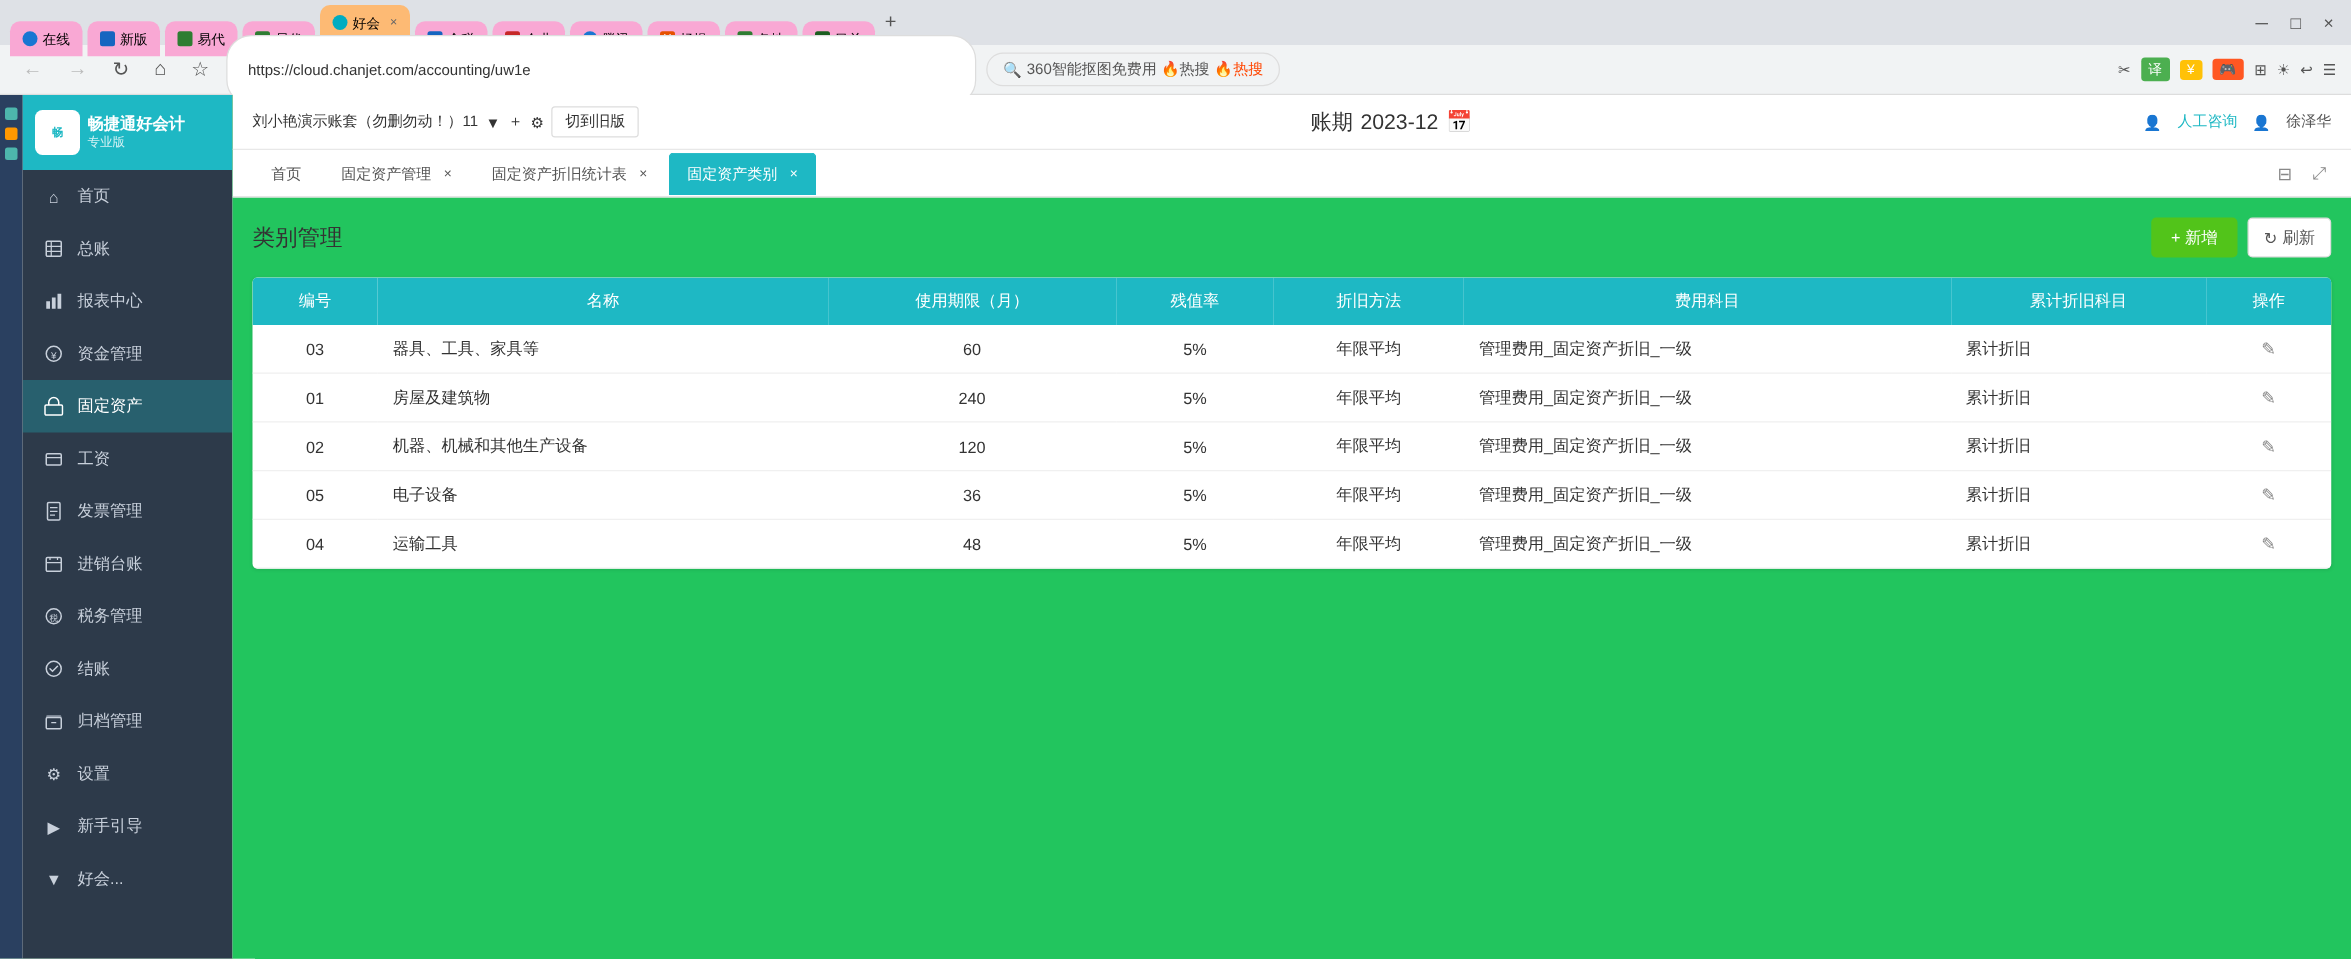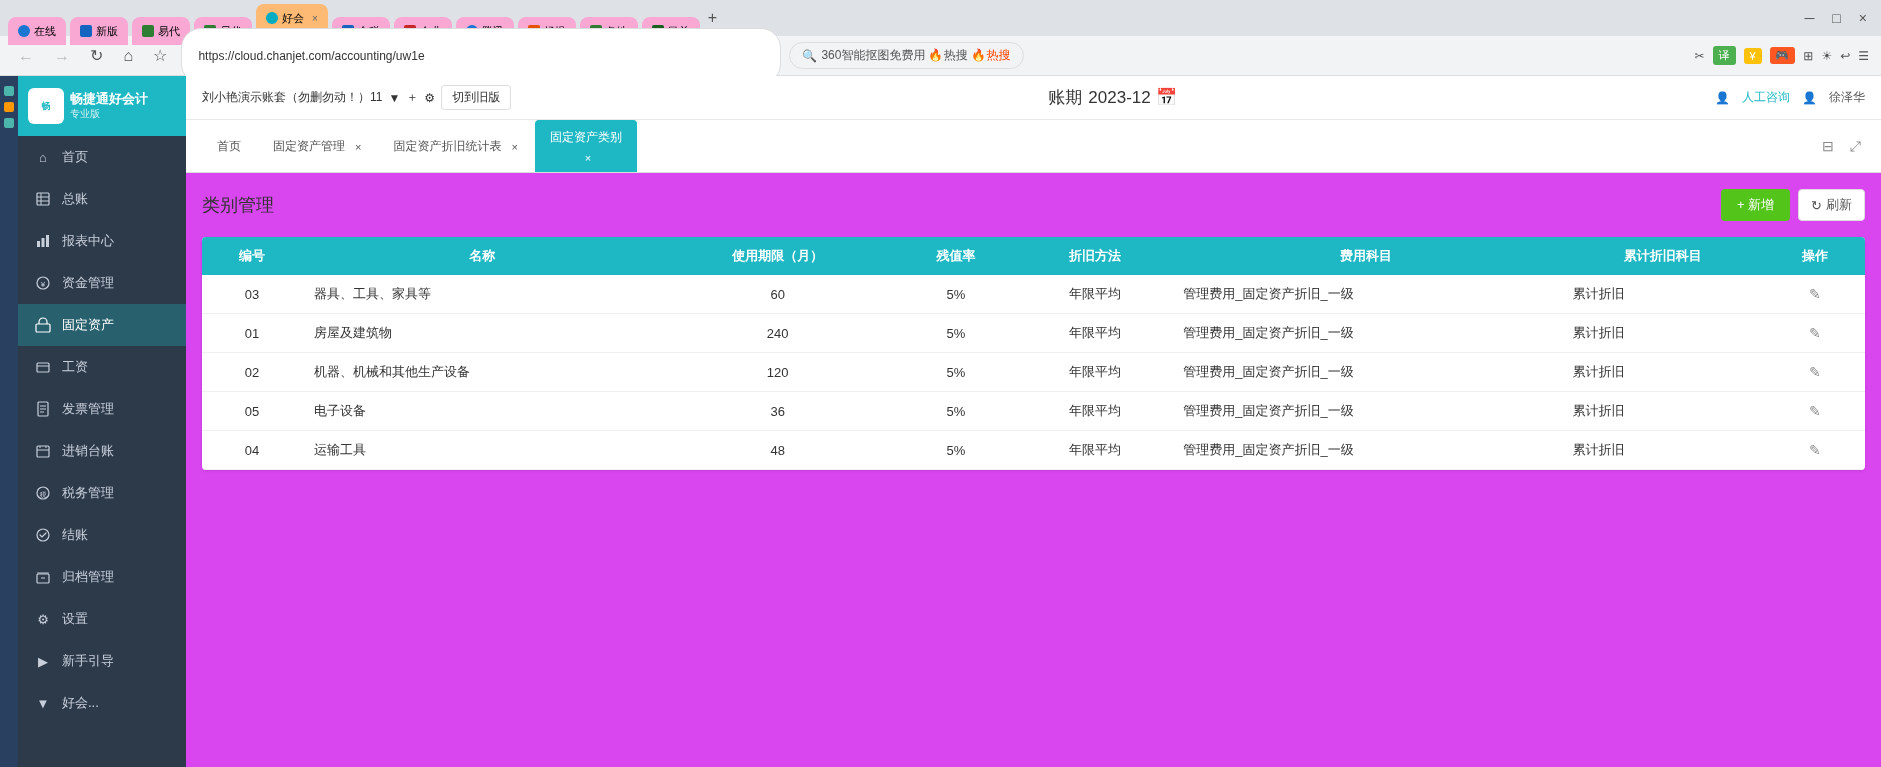--- a/index.html
+++ b/index.html
@@ -26,51 +26,51 @@
     .sidebar { width: 168px; background: #2d3a4a; color: #fff; display: flex; flex-direction: column; overflow-y: auto; flex-shrink: 0; }
     .sidebar-logo { background: #1eb8c4; padding: 12px 10px; display: flex; align-items: center; gap: 6px; }
     .logo-icon { width: 36px; height: 36px; background: #fff; border-radius: 6px; display: flex; align-items: center; justify-content: center; color: #1eb8c4; font-size: 10px; font-weight: bold; flex-shrink: 0; }
     .logo-text { font-size: 13px; color: #fff; font-weight: bold; line-height: 1.3; }
     .logo-sub { font-size: 10px; color: rgba(255,255,255,0.8); }
     .sidebar-item { display: flex; align-items: center; gap: 10px; padding: 12px 16px; cursor: pointer; color: #c8d0db; font-size: 13px; transition: background 0.2s; }
     .sidebar-item.active { background: rgba(30,184,196,0.3); color: #fff; }
     .sidebar-icon { width: 18px; height: 18px; display: flex; align-items: center; justify-content: center; flex-shrink: 0; }
 
     
-    .main-content { flex: 1; display: flex; flex-direction: column; overflow: hidden; background: #d946ef; }
+    .main-content { flex: 1; display: flex; flex-direction: column; overflow: hidden; background: #22c55e; }
 
     
     .top-bar { background: #fff; height: 44px; display: flex; align-items: center; padding: 0 16px; border-bottom: 1px solid #e8e8e8; gap: 12px; }
     .user-info { display: flex; align-items: center; gap: 6px; font-size: 12px; color: #333; }
     .period-info { display: flex; align-items: center; gap: 6px; font-size: 17px; color: #333; margin-left: auto; }
     .btn-switch { border: 1px solid #ddd; background: #fff; padding: 3px 10px; border-radius: 3px; font-size: 12px; cursor: pointer; color: #333; }
     .top-bar-right { display: flex; align-items: center; gap: 12px; margin-left: auto; font-size: 12px; color: #555; }
 
     
     .tab-bar { background: #fff; display: flex; align-items: center; border-bottom: 1px solid #ddd; padding: 0 16px; gap: 2px; min-height: 38px; }
     .page-tab { display: flex; align-items: center; gap: 6px; padding: 8px 14px; font-size: 12px; color: #555; cursor: pointer; border: 1px solid transparent; border-bottom: none; white-space: nowrap; }
-    .page-tab.active { background: #1eb8c4; color: #fff; border-radius: 4px 4px 0 0; border-color: #1eb8c4; flex-direction: column; }
+    .page-tab.active { background: #1eb8c4; color: #fff; border-radius: 4px 4px 0 0; border-color: #1eb8c4; }
     .page-tab-close { font-size: 11px; margin-left: 4px; }
     .tab-action { margin-left: auto; display: flex; gap: 8px; }
     .tab-action-btn { background: none; border: none; cursor: pointer; font-size: 14px; color: #888; padding: 2px 4px; }
 
     
     .content-area { flex: 1; padding: 16px; overflow: auto; }
 
     
     .page-header { display: flex; align-items: center; justify-content: space-between; margin-bottom: 16px; }
     .page-title { font-size: 18px; color: #333; font-weight: 500; }
     .header-actions { display: flex; gap: 8px; }
     .btn-add { background: #52c41a; color: #fff; border: none; padding: 6px 16px; border-radius: 4px; font-size: 13px; cursor: pointer; display: flex; align-items: center; gap: 4px; }
     .btn-refresh { background: #fff; color: #555; border: 1px solid #ddd; padding: 6px 12px; border-radius: 4px; font-size: 13px; cursor: pointer; display: flex; align-items: center; gap: 4px; }
 
     
     .data-table { width: 100%; border-collapse: collapse; background: #fff; border-radius: 4px; overflow: hidden; box-shadow: 0 1px 3px rgba(0,0,0,0.1); }
     .data-table thead tr { background: #1eb8c4; color: #fff; }
-    .data-table th { padding: 10px 12px; text-align: center; font-weight: 700; font-size: 13px; white-space: nowrap; }
+    .data-table th { padding: 10px 12px; text-align: center; font-weight: 400; font-size: 13px; white-space: nowrap; }
     .data-table td { padding: 10px 12px; border-bottom: 1px solid #f0f0f0; font-size: 13px; color: #333; }
     .data-table td.center { text-align: center; }
     .td-code { color: #1eb8c4; font-weight: 500; }
     .edit-icon { color: #888; cursor: pointer; font-size: 14px; display: inline-block; }
   </style>
 </head>
 <body>
 
 <div class="browser-chrome">
   <div class="browser-tab inactive">

